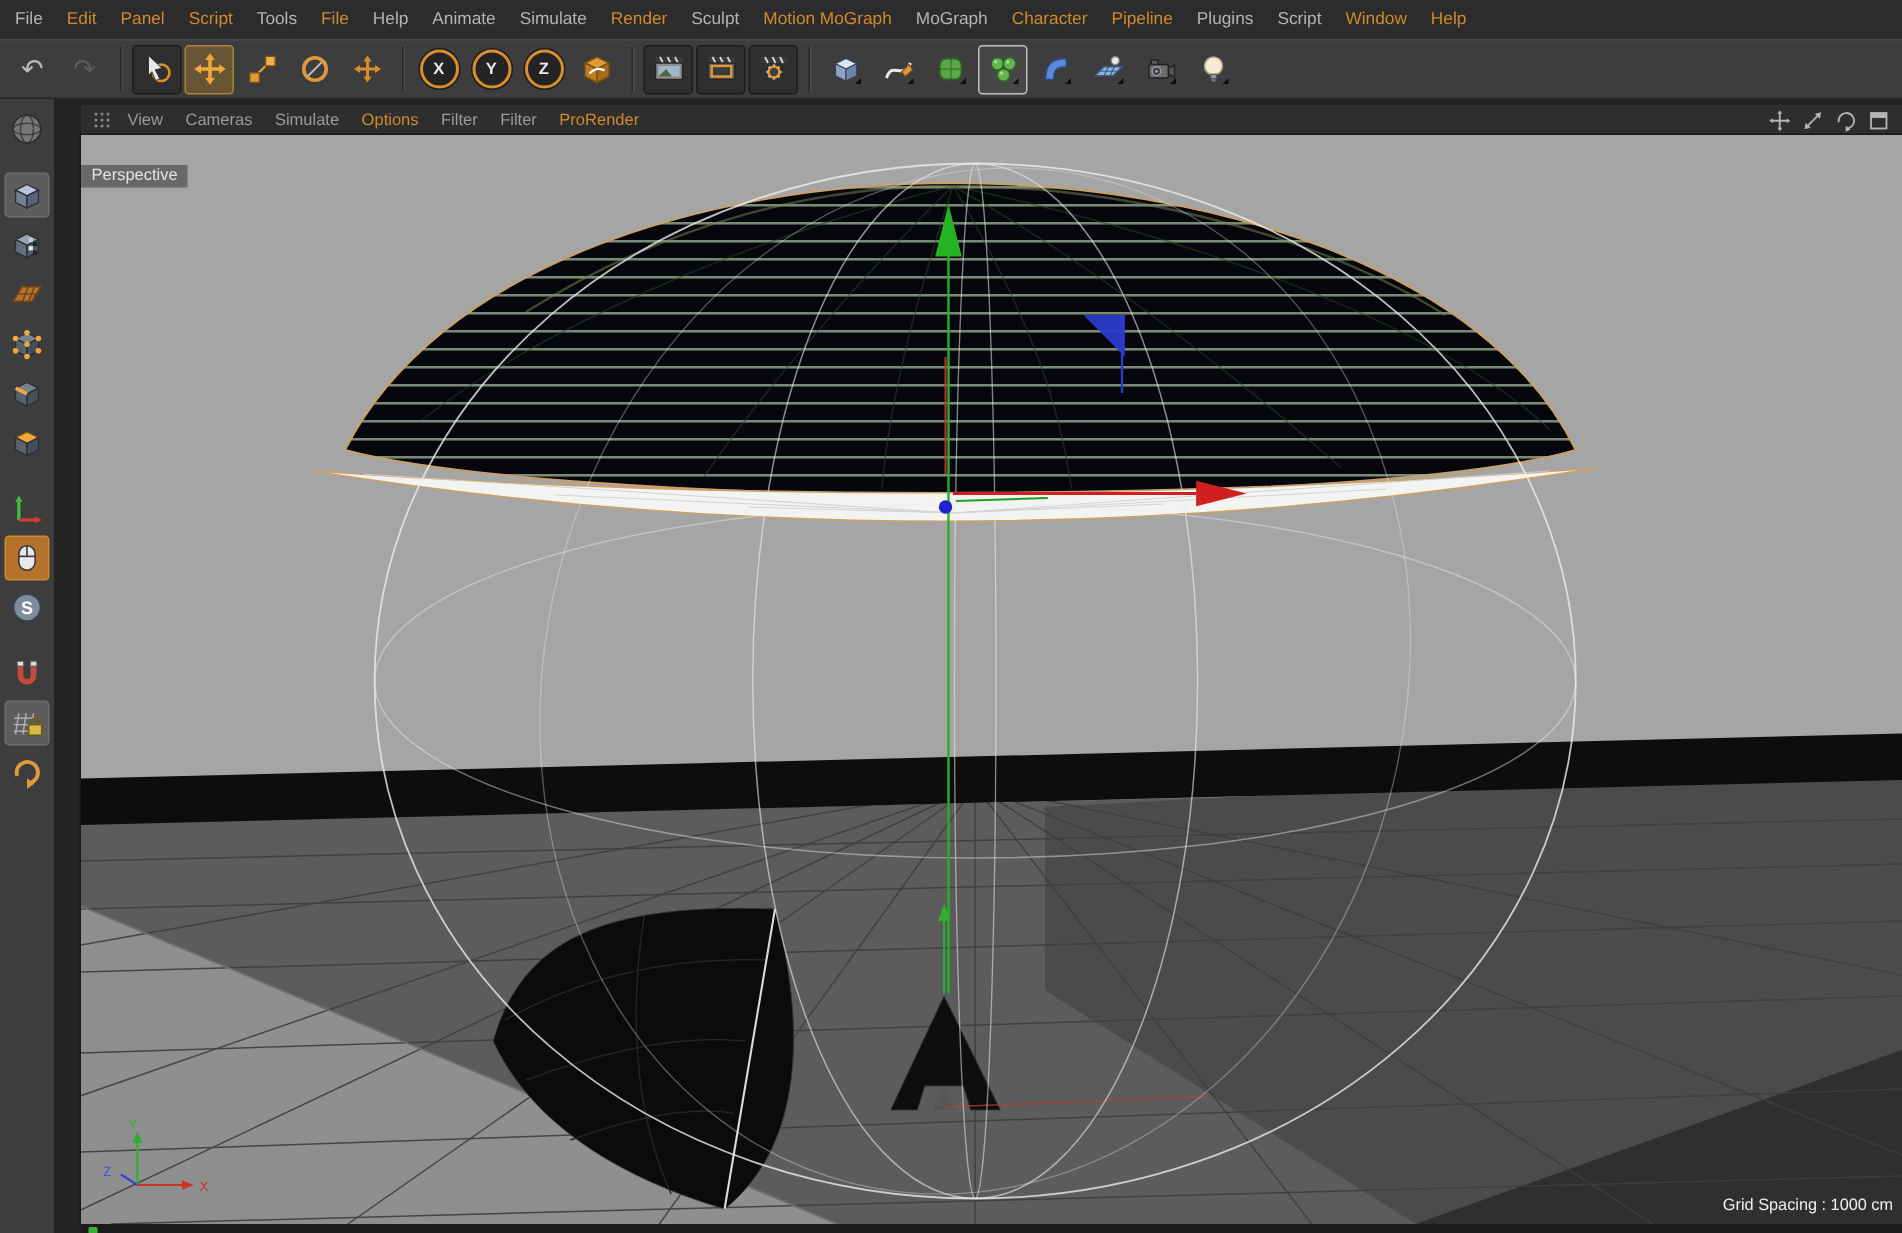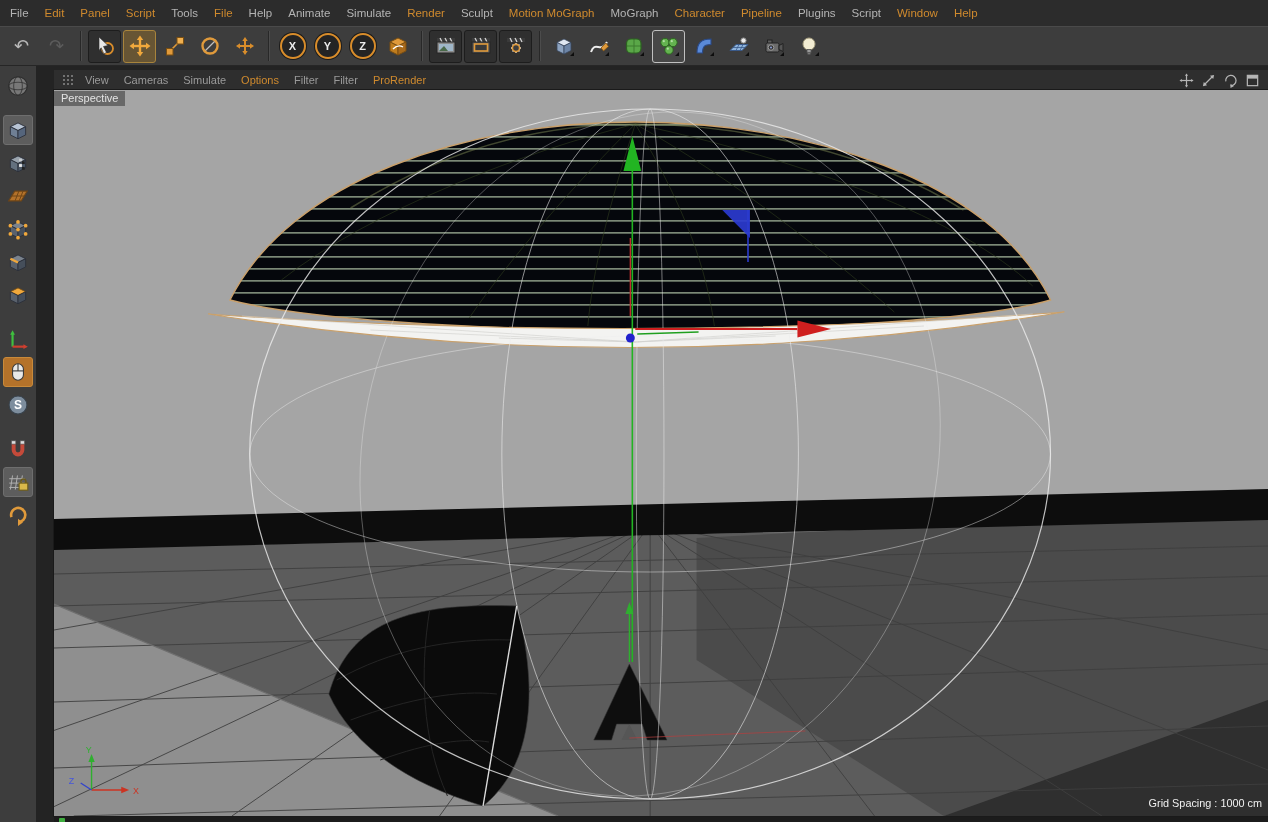--- a/index.html
+++ b/index.html
@@ -26,21 +26,21 @@
   .lp.active{background:#5d5d5d;border-color:#6e6e6e;}
   .lp.active-orange{background:#b4722a;border-color:#c98a3a;}
   .lp-gap{height:8px;}
   .viewport-col{flex:1;display:flex;flex-direction:column;background:#232323;padding:4px 0 0 18px;box-sizing:border-box;}
   .vp-menubar{height:20px;background:#2e2e2e;display:flex;align-items:center;gap:15px;padding:0 8px;font-size:11px;color:#9a9a9a;}
   .vp-menubar .mi.accent{color:#cf8a2e;}
   .vp-handle{margin-right:-4px;}
   .vp-right{margin-left:auto;display:flex;gap:7px;align-items:center;}
   .vp-right svg{display:block;}
   .vp-canvas{position:relative;flex:1;background:#a5a5a5;overflow:hidden;outline:1px solid #1a1a1a;}
-  .vp-label{position:absolute;top:1px;left:0;background:rgba(96,96,96,.88);color:#e3e3e3;font-size:11px;padding:1px 7px 2px;z-index:2;}
+  .vp-label{position:absolute;top:20px;left:0;background:rgba(96,96,96,.88);color:#e3e3e3;font-size:11px;padding:1px 7px 2px;z-index:2;}
   .scene{position:absolute;inset:0;width:100%;height:100%;}
   .statusbar{height:10px;background:#1c1c1c;display:flex;align-items:center;padding:0 5px;gap:4px;}
   .status-dot{width:6px;height:6px;background:#3fae3f;border-radius:1px;}
   svg text{font-family:"Liberation Sans",sans-serif;}
 </style>
 </head>
 <body>
 
 <div class="menubar">
   <span class="mi">File</span>

